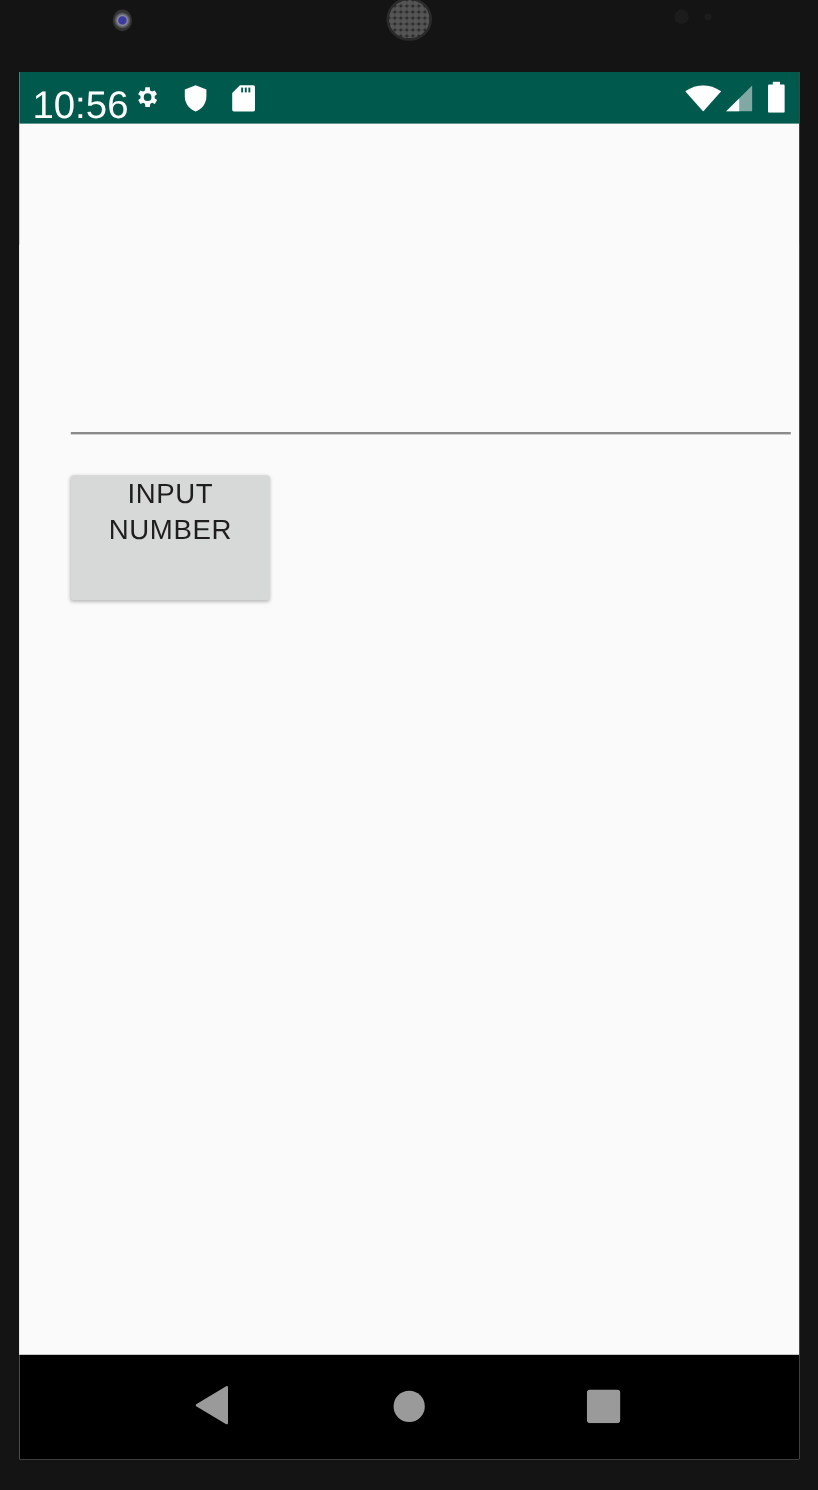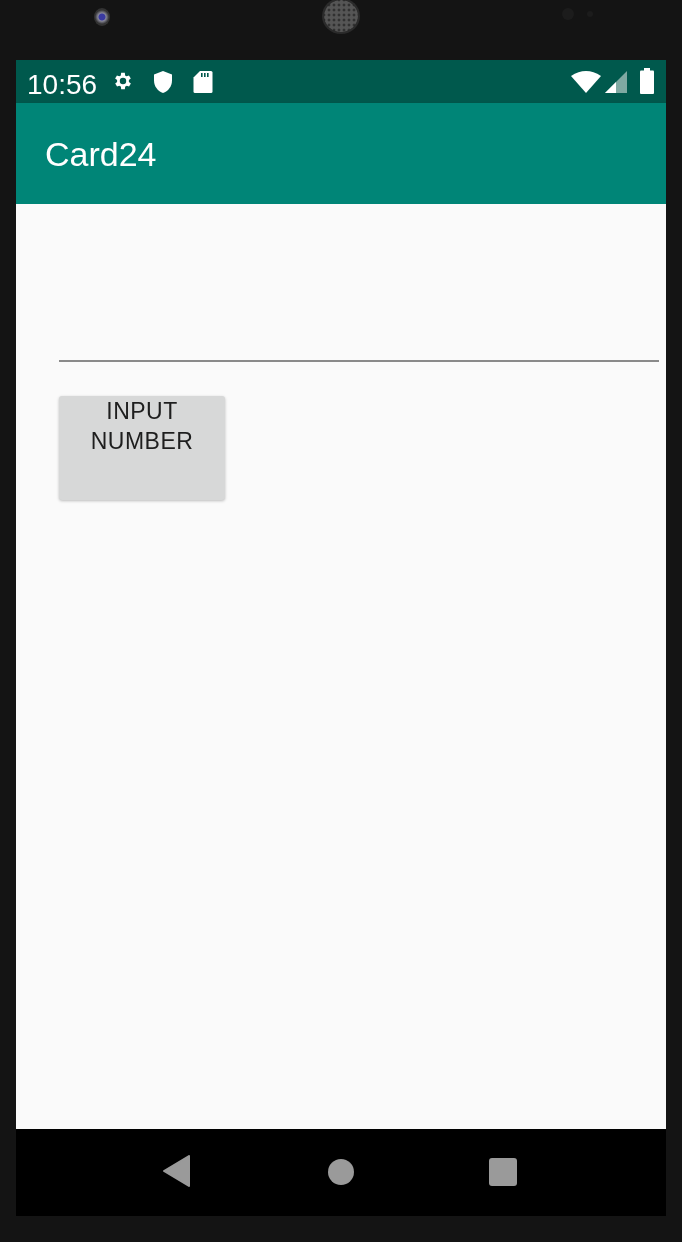--- a/index.html
+++ b/index.html
@@ -11,21 +11,21 @@
   .camera { position:absolute; left:94px; top:8px; width:16px; height:18px; border-radius:50%;
     background:radial-gradient(circle at 50% 50%, #3a3aa0 0 3px, #8a8a9a 4px, #333 7px); }
   .speaker { position:absolute; left:324px; top:0px; width:34px; height:32px; border-radius:50%;
     background:radial-gradient(circle, #555 0 2px, #2a2a2a 3px); background-size:5px 5px;
     box-shadow:0 0 0 2px #2b2b2b; }
   .sensor1 { position:absolute; left:562px; top:8px; width:12px; height:12px; border-radius:50%; background:#1c1c1c; }
   .sensor2 { position:absolute; left:587px; top:11px; width:6px; height:6px; border-radius:50%; background:#1c1c1c; }
 
   .screen { position:absolute; left:16px; top:60px; width:650px; height:1156px; background:#fafafa; overflow:hidden; }
   .status-bar { position:absolute; left:0; top:0; width:650px; height:43px; background:#00594d; color:#fff; }
-  .status-time { position:absolute; left:11px; top:9px; font-size:28px; color:#fff; }
+  .status-time { position:absolute; left:11px; top:9px; font-size:32px; color:#fff; }
   .sb-icon { position:absolute; top:10px; }
   .app-bar { position:absolute; left:0; top:43px; width:650px; height:101px; background:#008577;
     box-shadow:0 2px 4px rgba(0,0,0,0.25); }
   .app-title { position:absolute; left:29px; top:32px; font-size:34px; color:#fff; }
 
   .content { position:absolute; left:0; top:144px; width:650px; height:925px; background:#fafafa; }
   .edit-field { position:absolute; left:43px; top:110px; width:600px; height:46px; border:none;
     border-bottom:2px solid #8a8a8a; background:transparent; outline:none; font-size:22px;
     font-family:"Liberation Sans", sans-serif; padding:0; }
   .btn { position:absolute; left:43px; top:192px; width:166px; height:104px; background:#d7d8d8;
@@ -80,23 +80,20 @@
         </svg>
     </span>
     <span class="sb-icon" style="left:624px;top:8px;">
       <svg width="14" height="26" viewBox="0 0 14 26">
           <rect x="4" y="0" width="6" height="3" fill="#fff"></rect>
           <rect x="0" y="2.5" width="14" height="23.5" rx="1" fill="#fff"></rect>
         </svg>
     </span>
   </div>
 
-  <div class="app-bar">
-    <span class="app-title">Card24</span>
-  </div>
 
   <div class="content">
     <input class="edit-field" type="text" placeholder="" style="">
     <div class="btn">
       <span>INPUT NUMBER</span>
     </div>
   </div>
 
   <div class="nav-bar">
     <span class="nav-btn" style="left:147px;top:26px;">

